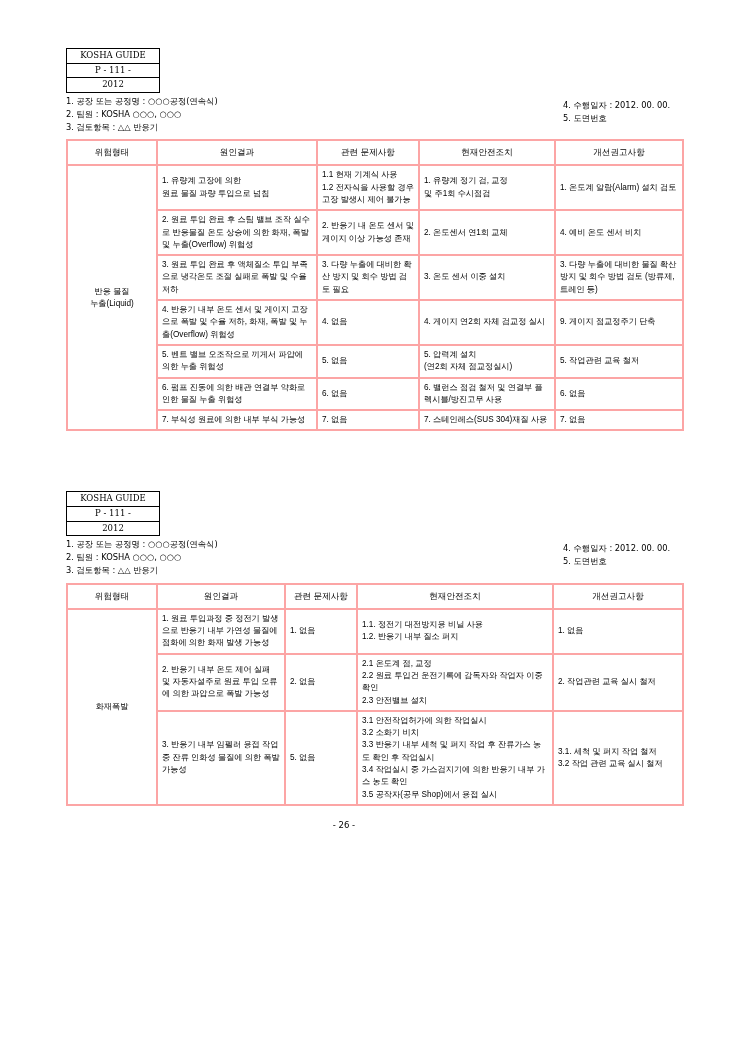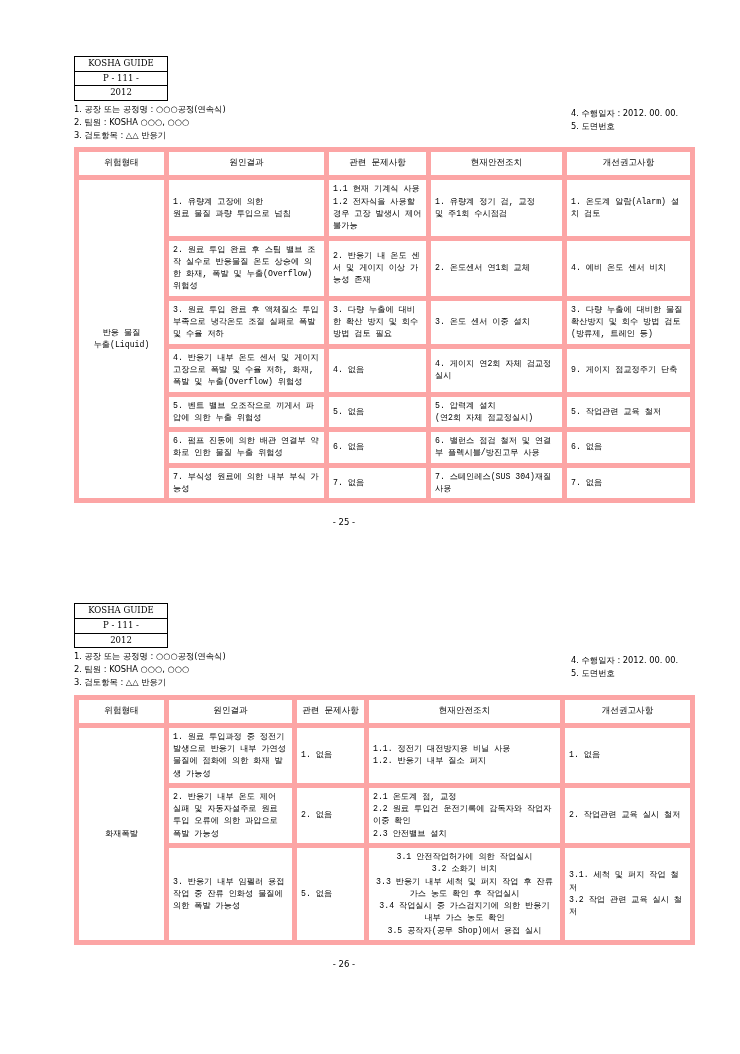--- a/index.html
+++ b/index.html
@@ -10,21 +10,21 @@
   body {
     width: 740px;
     height: 1054px;
     font-family: "DejaVu Sans", "Liberation Sans", sans-serif;
     color: #000;
     position: relative;
   }
   .page {
     position: relative;
     width: 688px;
-    padding: 12px;
+    padding: 4px;
     box-sizing: border-box;
   }
   .page-inner {
     margin: 0 62px;
   }
 
   
   .guide-box {
     width: 92px;
     border: 1px solid #000;
@@ -63,26 +63,26 @@
   }
 
   
   table.risk {
     border-collapse: collapse;
     width: 616px;
     margin-top: 6px;
     table-layout: fixed;
   }
   table.risk th, table.risk td {
-    border: 5px solid #fca5a5;
+    border: 2px solid #fca5a5;
     font-size: 8.2px;
     line-height: 1.5;
     padding: 3px 4px;
     vertical-align: middle;
-    font-family: Liberation Mono, monospace;
+    font-family: Liberation Sans, sans-serif;
   }
   table.risk th {
     text-align: center;
     font-weight: normal;
     padding: 5px 2px;
     font-size: 8.6px;
   }
   td.cause {
     vertical-align: top;
   }
@@ -206,21 +206,20 @@
         </tr>
         <tr>
           <td class="cause" style="white-space:pre-line;">7. 부식성 원료에 의한 내부 부식 가능성</td>
           <td class="vtop" style="white-space:pre-line;">7. 없음</td>
           <td class="vtop" style="white-space:pre-line;">7. 스테인레스(SUS 304)재질 사용</td>
           <td class="vtop" style="white-space:pre-line;">7. 없음</td>
         </tr>
       </tbody>
     </table>
 
-    <div class="pagenum">- 25 -</div>
   </div>
 </div>
 
 <div class="spacer"></div>
 
 <div class="page">
   <div class="page-inner">
 
     <div class="guide-box">
       <div class="gb-row">KOSHA GUIDE</div>
@@ -270,21 +269,21 @@
           <td class="cause" style="white-space:pre-line;">2. 반응기 내부 온도 제어 실패 및 자동자설주로 원료 투입 오류에 의한 과압으로 폭발 가능성</td>
           <td class="vtop" style="white-space:pre-line;">2. 없음</td>
           <td class="vtop" style="white-space:pre-line;">2.1 온도계 점, 교정
 2.2 원료 투입건 운전기록에 감독자와 작업자 이중 확인
 2.3 안전밸브 설치</td>
           <td class="vtop" style="white-space:pre-line;">2. 작업관련 교육 실시 철저</td>
         </tr>
         <tr>
           <td class="cause" style="white-space:pre-line;">3. 반응기 내부 임펠러 용접 작업 중 잔류 인화성 물질에 의한 폭발 가능성</td>
           <td class="vtop" style="white-space:pre-line;">5. 없음</td>
-          <td class="vtop" style="white-space:pre-line;text-align:center;">3.1 안전작업허가에 의한 작업실시
+          <td class="vtop" style="white-space:pre-line;">3.1 안전작업허가에 의한 작업실시
 3.2 소화기 비치
 3.3 반응기 내부 세척 및 퍼지 작업 후 잔류가스 농도 확인 후 작업실시
 3.4 작업실시 중 가스검지기에 의한 반응기 내부 가스 농도 확인
 3.5 공작자(공무 Shop)에서 용접 실시</td>
           <td class="vtop" style="white-space:pre-line;">3.1. 세척 및 퍼지 작업 철저
 3.2 작업 관련 교육 실시 철저</td>
         </tr>
       </tbody>
     </table>
 

